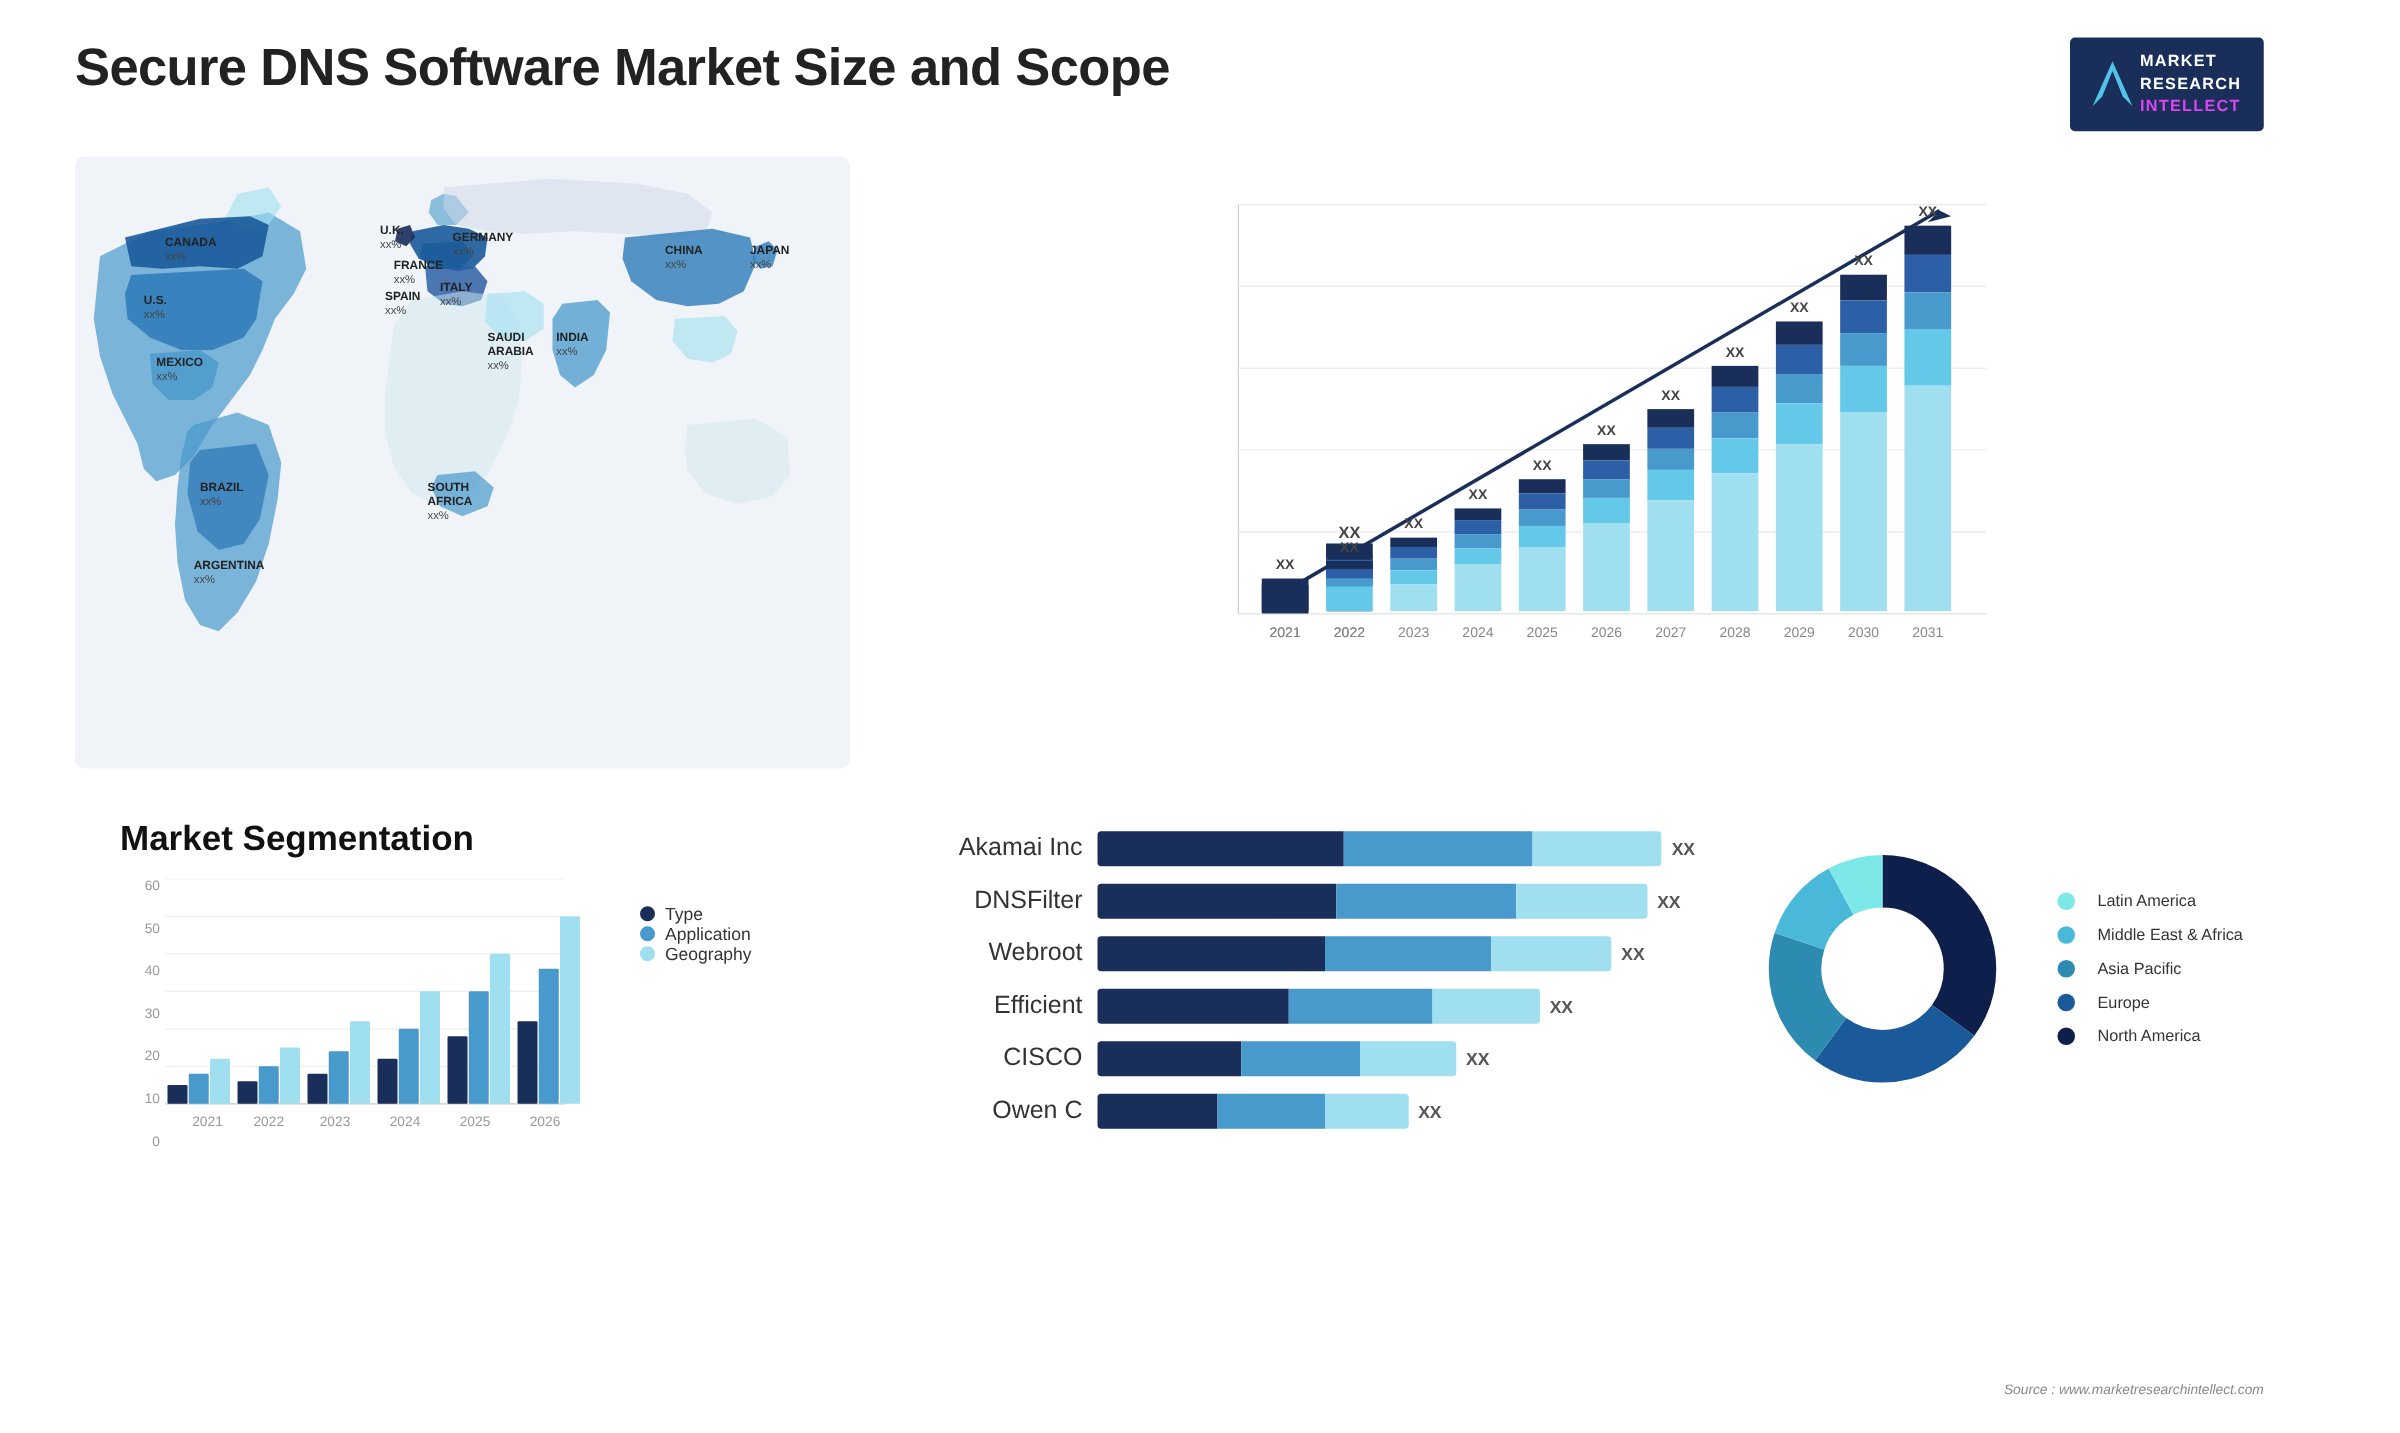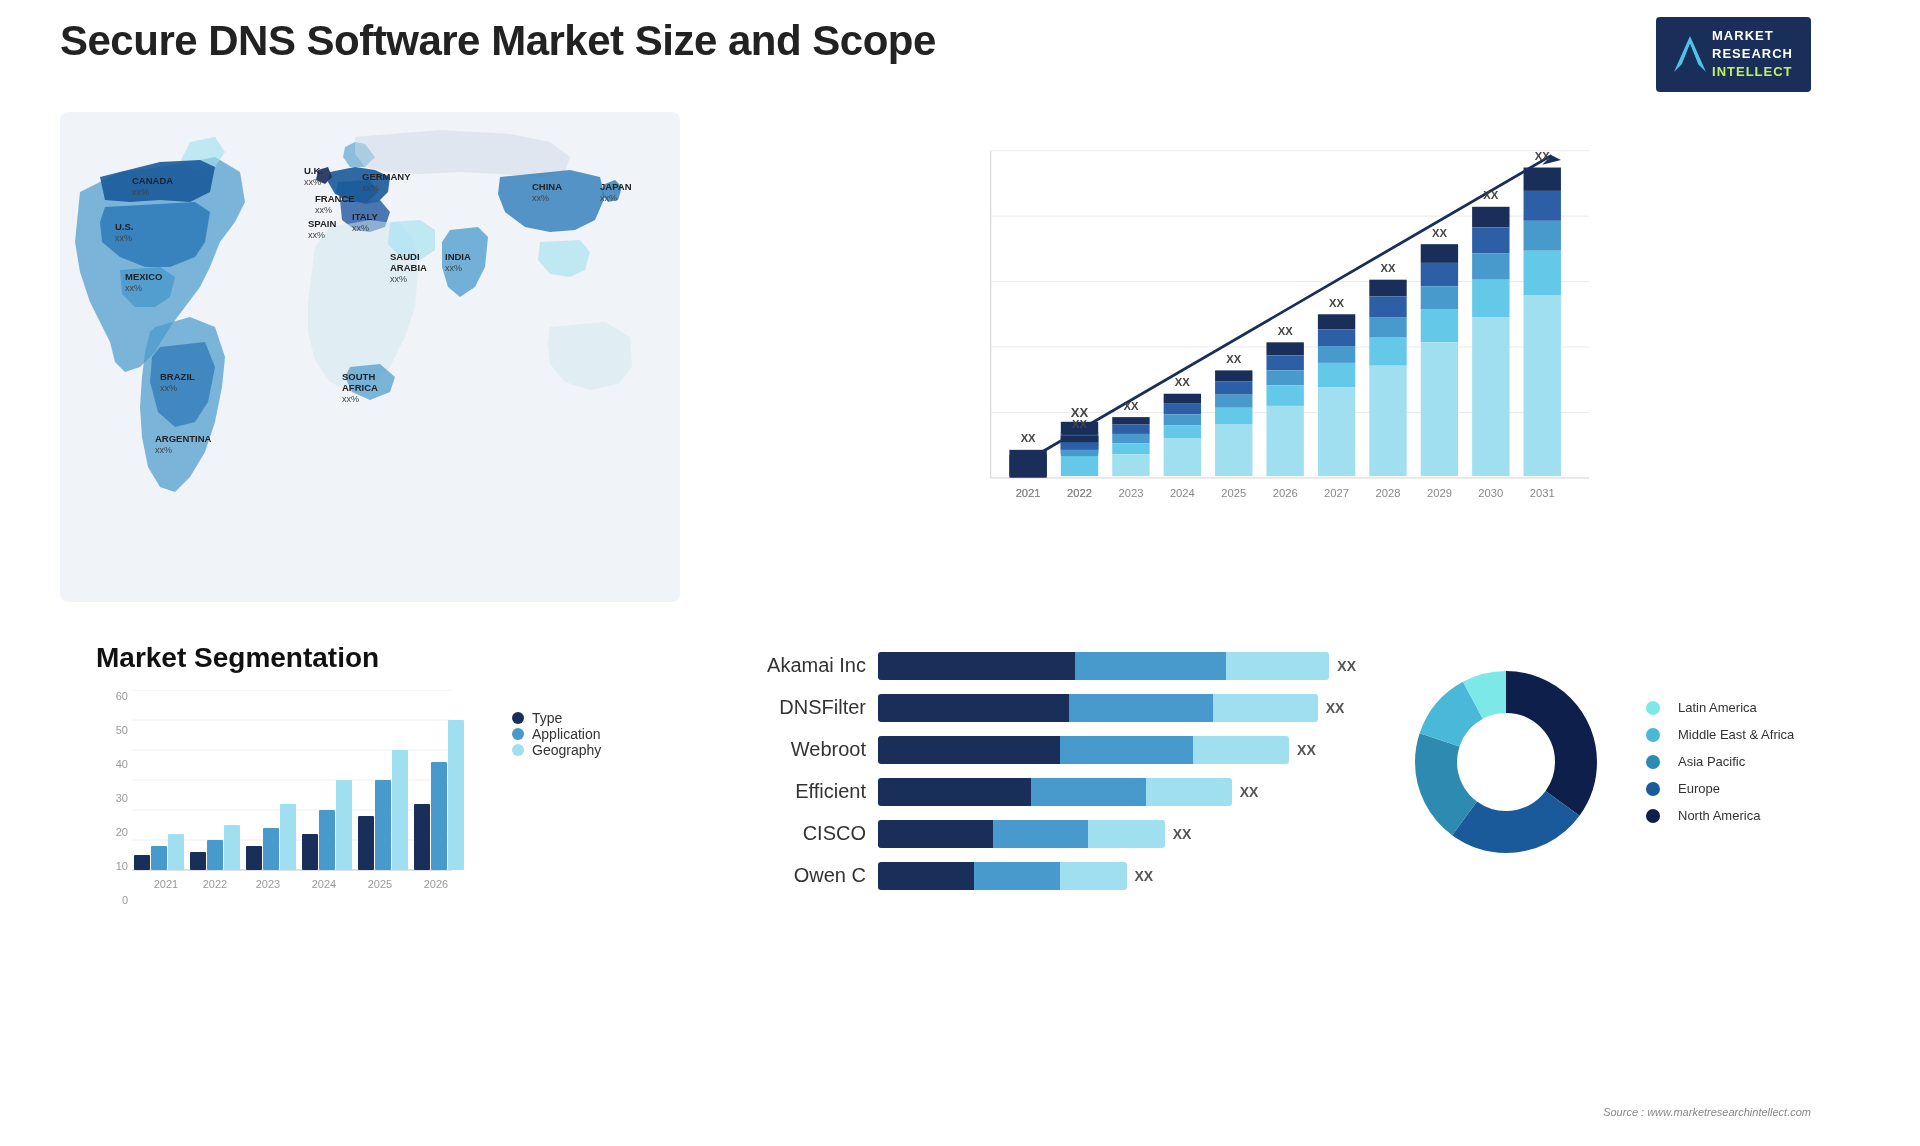--- a/index.html
+++ b/index.html
@@ -9,21 +9,21 @@
       width: 1920px;
       min-height: 1146px;
       overflow: hidden;
       position: relative;
     }
 
     .page-container {
       width: 1871px;
       min-height: 1146px;
       background: #fff;
-      padding: 17px 60px;
+      padding: 30px 60px;
       position: relative;
     }
 
     
     .header {
       display: flex;
       justify-content: space-between;
       align-items: flex-start;
       margin-bottom: 20px;
     }
@@ -219,21 +219,21 @@
     <div class="logo-area">
       <div class="logo-box">
         <div style="display:flex;align-items:center;gap:6px;">
           <svg width="32" height="36" viewBox="0 0 32 36">
             <polygon points="0,36 16,0 32,36 24,28 16,8 8,28" fill="#4fc3e8"></polygon>
             <polygon points="8,28 16,8 24,28 20,24 16,12 12,24" fill="#1a2e5a"></polygon>
           </svg>
           <div>
             <div style="font-size:13px;font-weight:900;letter-spacing:1px;color:#fff;">MARKET</div>
             <div style="font-size:13px;font-weight:900;letter-spacing:1px;color:#fff;">RESEARCH</div>
-            <div style="font-size:13px;font-weight:900;letter-spacing:1px;color:#bef264;">INTELLECT</div>
+            <div style="font-size:13px;font-weight:900;letter-spacing:1px;color:#d946ef;">INTELLECT</div>
           </div>
         </div>
       </div>
     </div>
   </div>
 
   <div style="display:grid;grid-template-columns:620px 1fr;gap:30px;margin-bottom:20px;">
 
     <div class="map-svg-container">
       <svg viewBox="0 0 620 490" width="620" height="490">

